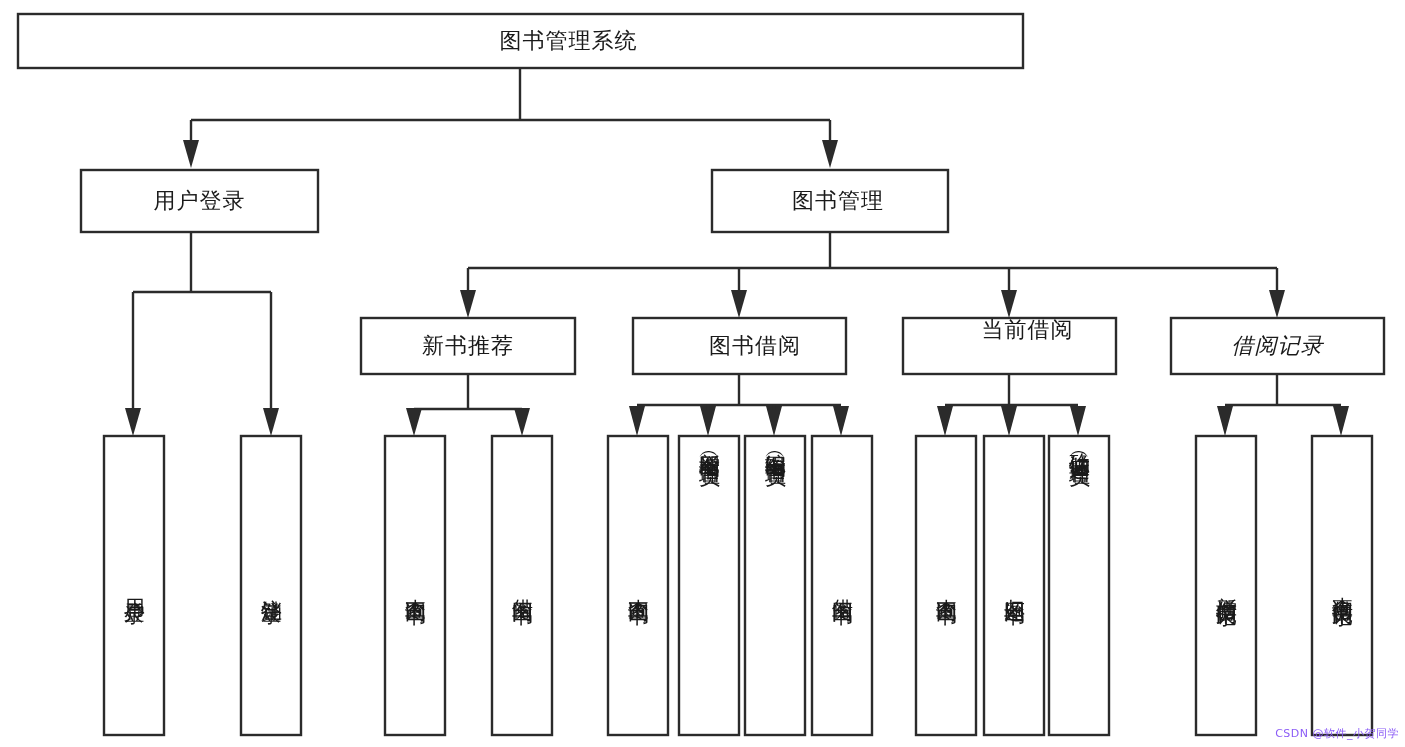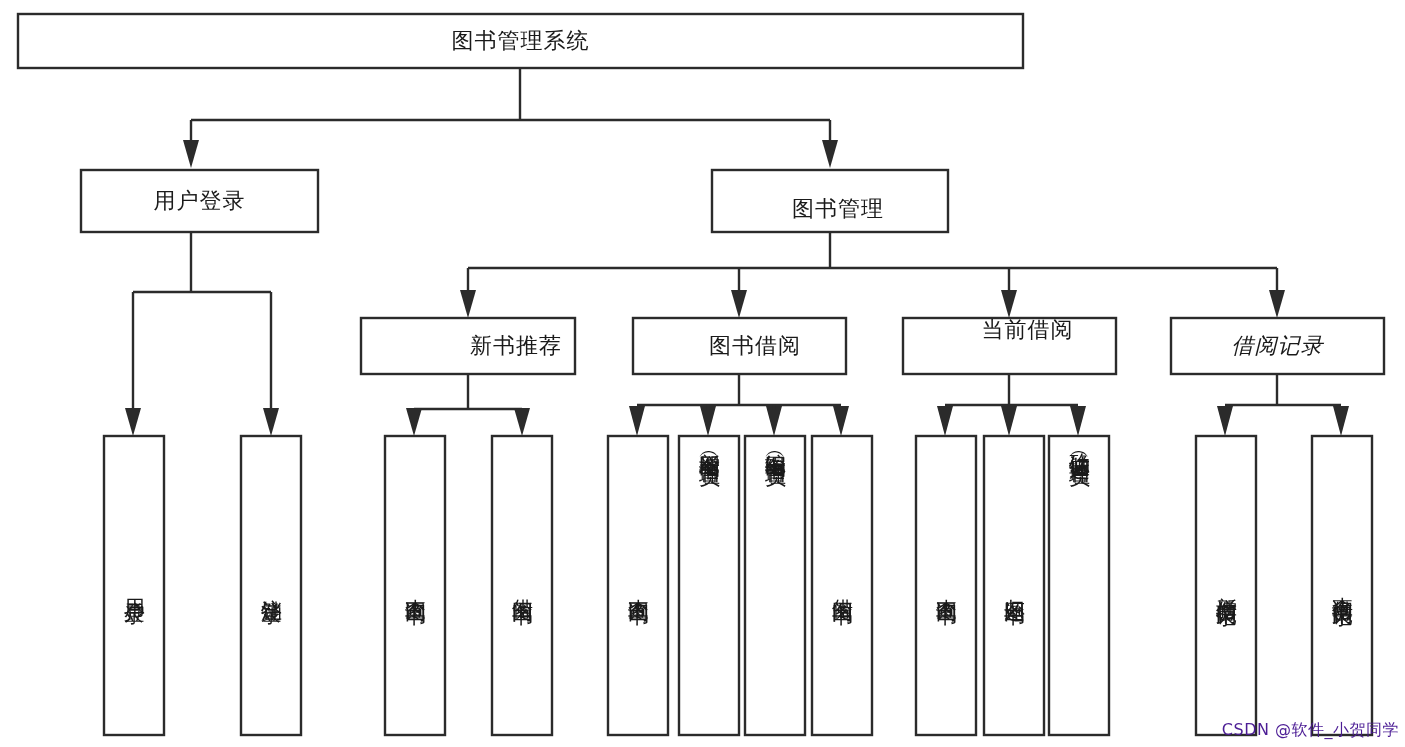--- a/index.html
+++ b/index.html
@@ -62,22 +62,22 @@
   .htext {
     font-size: 22px;
     color: #1a1a1a;
     letter-spacing: 1px;
     white-space: nowrap;
   }
   #watermark {
     position: absolute;
     right: 6px;
     bottom: 6px;
-    font-size: 16px;
-    color: #4c1d95;
+    font-size: 11px;
+    color: #8b5cf6;
     letter-spacing: 0.5px;
     white-space: nowrap;
   }
 </style>
 </head>
 <body>
 
 <div id="diagram-root">
 
   <svg width="1405" height="747" viewBox="0 0 1405 747">
@@ -171,32 +171,32 @@
 
     <rect class="node-box" x="916" y="436" width="60" height="299"></rect>
     <rect class="node-box" x="984" y="436" width="60" height="299"></rect>
     <rect class="node-box" x="1049" y="436" width="60" height="299"></rect>
 
     <rect class="node-box" x="1196" y="436" width="60" height="299"></rect>
     <rect class="node-box" x="1312" y="436" width="60" height="299"></rect>
   </svg>
 
   
-  <div class="htext-wrap" style="left:18px; top:14px; width:1005px; height:54px;">
+  <div class="htext-wrap" style="left:18px; top:14px; width:1005px; height:54px;padding-left:48px;">
     <span class="htext">图书管理系统</span>
   </div>
 
   <div class="htext-wrap" style="left:81px; top:170px; width:237px; height:62px;">
     <span class="htext">用户登录</span>
   </div>
-  <div class="htext-wrap" style="left:712px; top:178px; width:252px; height:62px;">
+  <div class="htext-wrap" style="left:712px; top:170px; width:252px; height:62px;">
     <span class="htext">图书管理</span>
   </div>
 
-  <div class="htext-wrap" style="left:361px; top:318px; width:214px; height:56px;margin-left:48px;">
+  <div class="htext-wrap" style="left:361px; top:318px; width:214px; height:56px;">
     <span class="htext">新书推荐</span>
   </div>
   <div class="htext-wrap" style="left:633px; top:318px; width:244px; height:56px;">
     <span class="htext">图书借阅</span>
   </div>
   <div class="htext-wrap" style="left:903px; top:302px; width:249px; height:56px;border-radius:25px;">
     <span class="htext">当前借阅</span>
   </div>
   <div class="htext-wrap" style="left:1171px; top:318px; width:213px; height:56px;font-style:italic;">
     <span class="htext">借阅记录</span>

